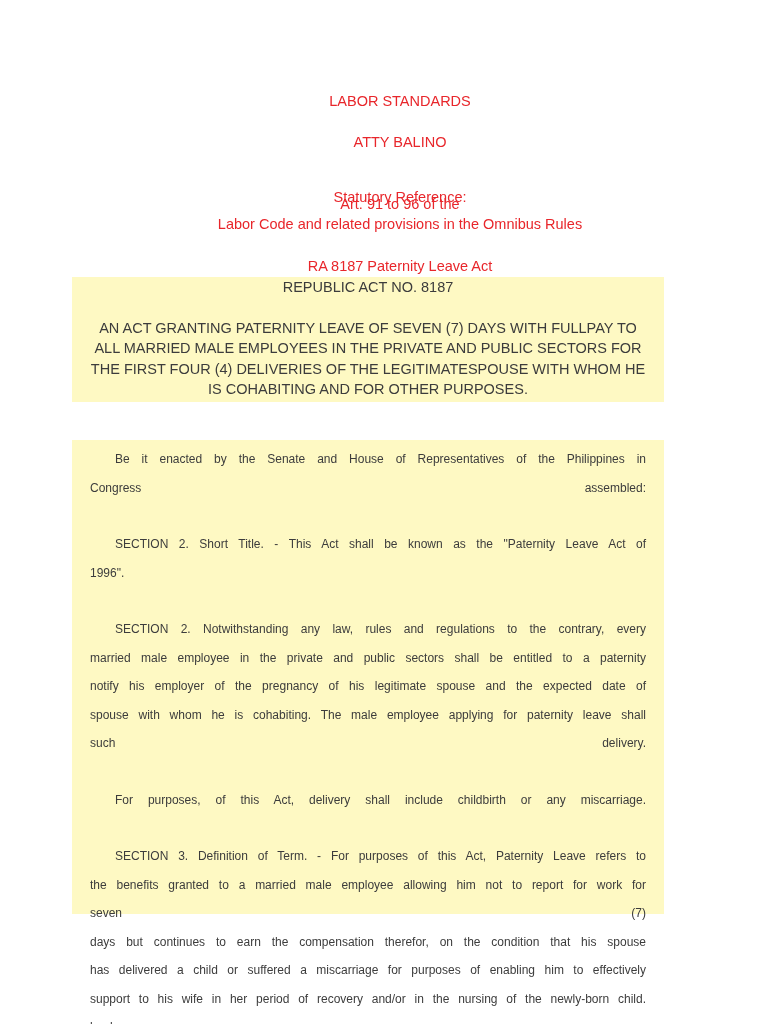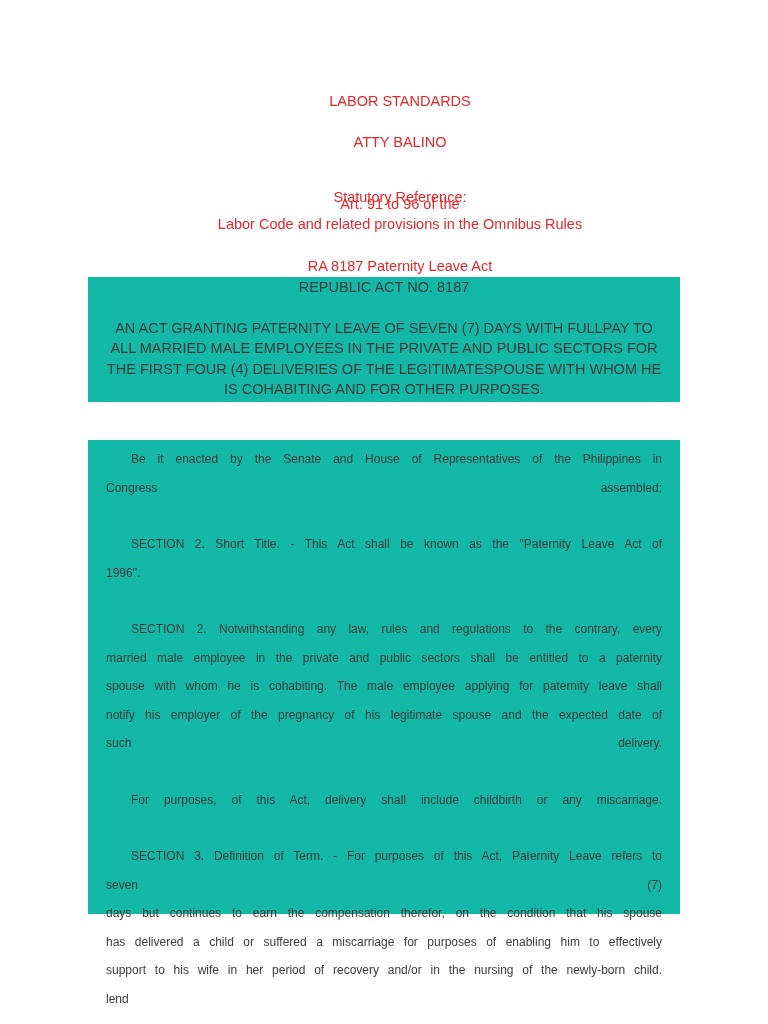--- a/index.html
+++ b/index.html
@@ -1,19 +1,19 @@
 <!DOCTYPE html>
 <html><head>
 <meta charset="utf-8">
 <style>
   html, body { margin:0; padding:0; background:#ffffff; }
   body { width:768px; height:1024px; position:relative; overflow:hidden;
          font-family:"Liberation Sans", sans-serif; }
   .red { color:#e8262b; font-size:14.5px; text-align:center; position:absolute; left:16px; width:768px; line-height:20px; }
-  .box { position:absolute; left:88px; width:592px; background:#14b8a6; color:#3c3c3c; }
+  .box { position:absolute; left:72px; width:592px; background:#fef9c3; color:#3c3c3c; }
   .box1 { top:277px; height:125px; }
   .box2 { top:440px; height:474px; }
   .ctr { text-align:center; font-size:14.5px; line-height:20.5px; }
   .para { font-size:12px; line-height:20.5px; text-align:justify; text-align-last:auto; margin:8px; padding:0 10px; }
   .just-last { text-align-last:justify; }
   .ind { text-indent:25px; }
 </style>
 </head>
 <body>
 
@@ -37,26 +37,27 @@
   <div class="box box2">
     <div style="height:1px;"></div>
     <p class="para just-last ind">Be it enacted by the Senate and House of Representatives of the Philippines in</p>
     <p class="para just-last">Congress assembled:</p>
     <div style="height:20px;"></div>
     <p class="para just-last ind">SECTION 2. Short Title. - This Act shall be known as the "Paternity Leave Act of</p>
     <p class="para">1996".</p>
     <div style="height:20px;"></div>
     <p class="para just-last ind">SECTION 2. Notwithstanding any law, rules and regulations to the contrary, every</p>
     <p class="para just-last">married male employee in the private and public sectors shall be entitled to a paternity</p>
+    <p class="para just-last">notify his employer of the pregnancy of his legitimate spouse and the expected date of</p>
     <p class="para just-last">spouse with whom he is cohabiting. The male employee applying for paternity leave shall</p>
-    <p class="para just-last">notify his employer of the pregnancy of his legitimate spouse and the expected date of</p>
     <p class="para just-last">such delivery.</p>
     <div style="height:20px;"></div>
     <p class="para just-last ind">For purposes, of this Act, delivery shall include childbirth or any miscarriage.</p>
     <div style="height:20px;"></div>
     <p class="para just-last ind">SECTION 3. Definition of Term. - For purposes of this Act, Paternity Leave refers to</p>
+    <p class="para just-last">the benefits granted to a married male employee allowing him not to report for work for</p>
     <p class="para just-last">seven (7)</p>
     <p class="para just-last">days but continues to earn the compensation therefor, on the condition that his spouse</p>
     <p class="para just-last">has delivered a child or suffered a miscarriage for purposes of enabling him to effectively</p>
     <p class="para just-last">support to his wife in her period of recovery and/or in the nursing of the newly-born child.</p>
     <p class="para">lend</p>
   </div>
 </div>
 
 </body></html>

